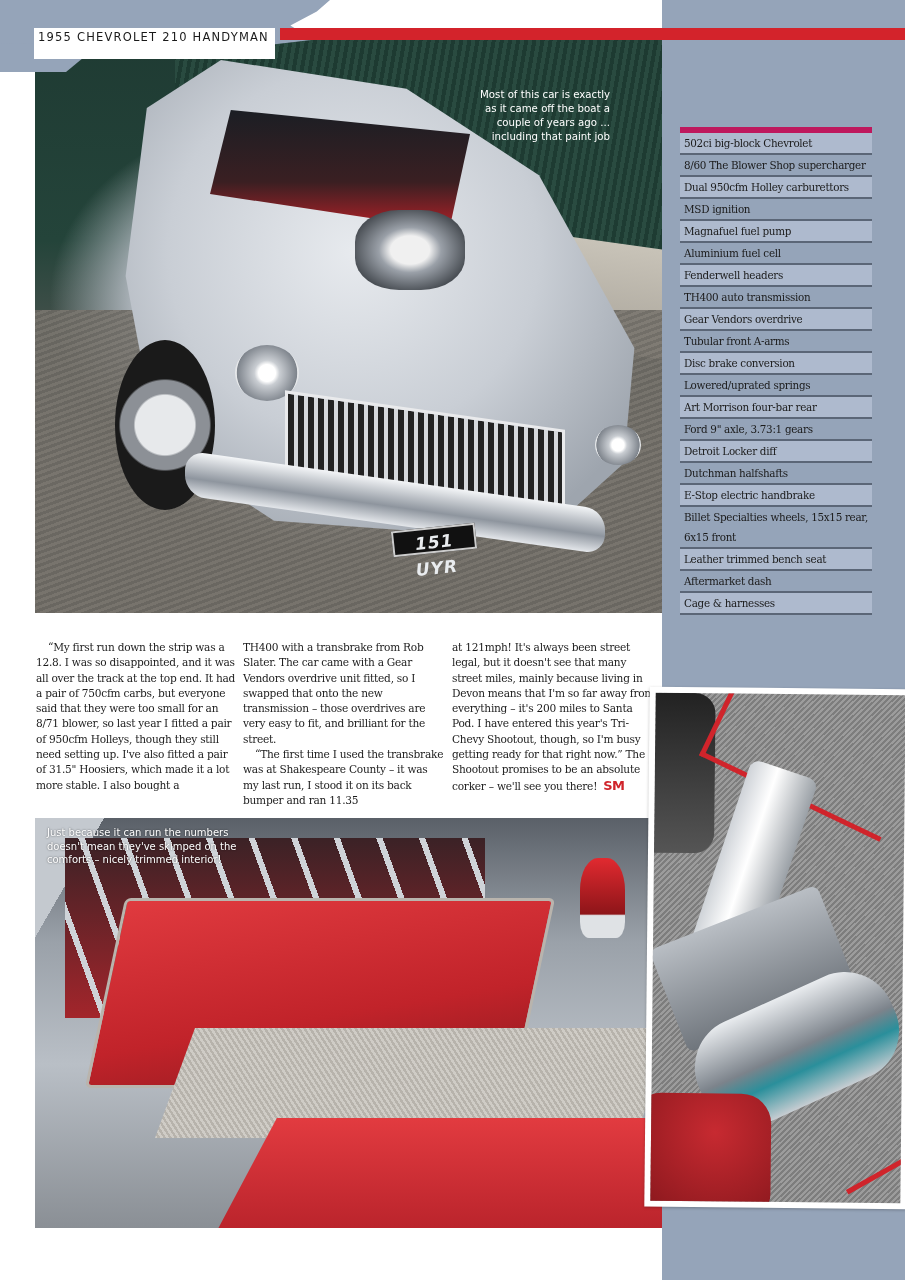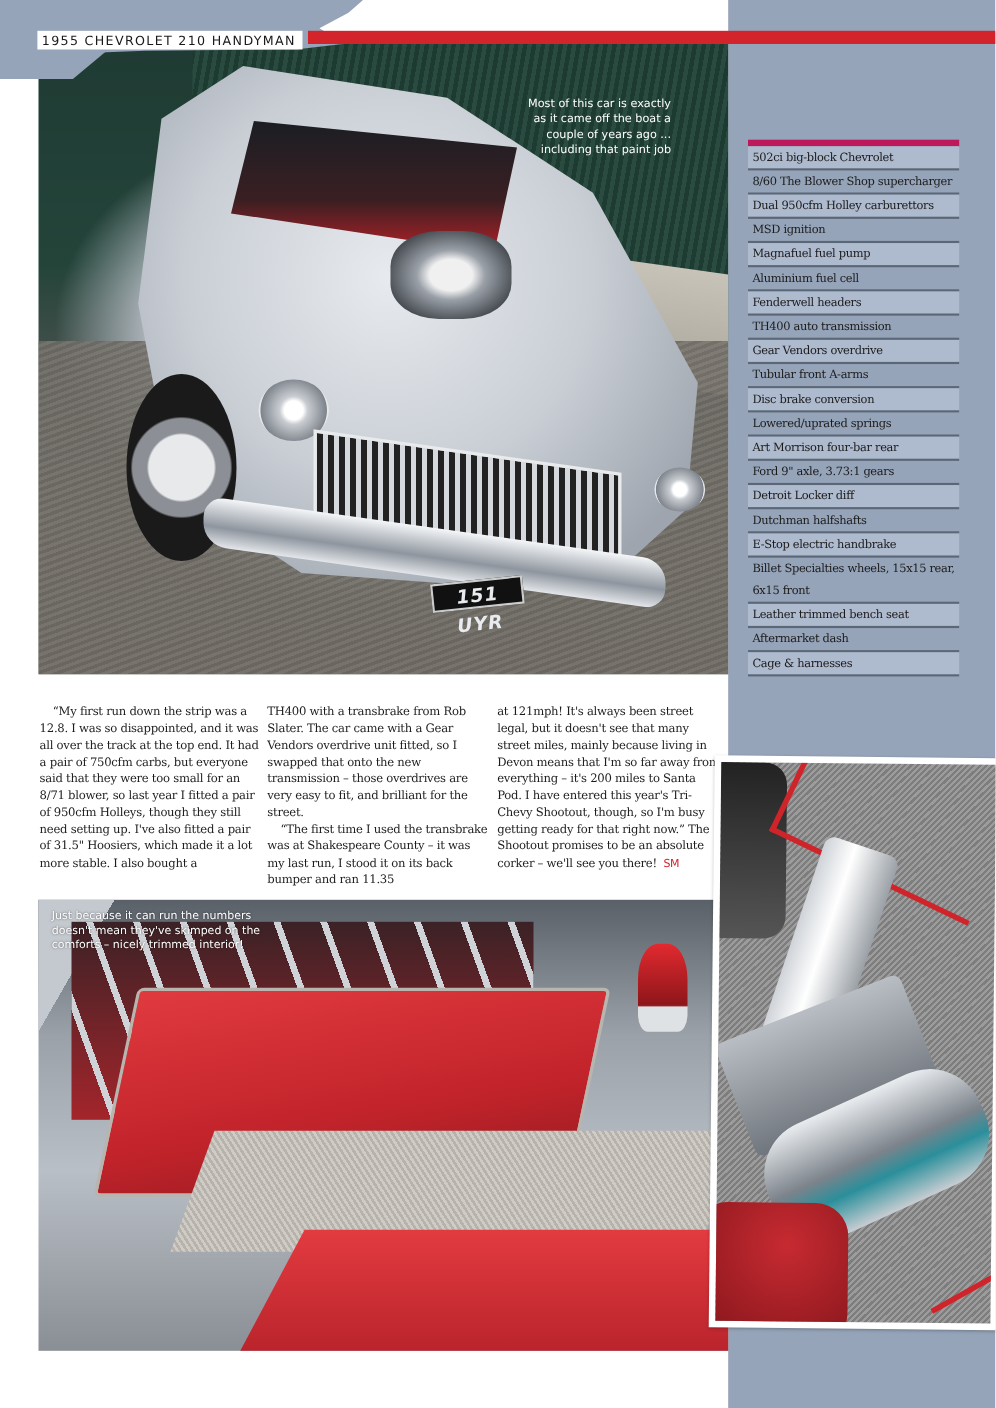--- a/index.html
+++ b/index.html
@@ -8,21 +8,21 @@
 
     
     .sidebar-bg { position: absolute; left: 662px; top: 0; width: 243px; height: 1280px; background: #95a4b9; }
 
     
     .brush { position: absolute; left: 0; top: 0; width: 330px; height: 64px; background: #95a4b9;
       clip-path: polygon(0 0, 100% 0, 96% 18%, 88% 40%, 95% 62%, 82% 70%, 40% 72%, 10% 78%, 4% 100%, 0 100%); }
     .brush2 { position: absolute; left: 0; top: 0; width: 330px; height: 72px; background: #95a4b9;
       clip-path: polygon(0 60%, 30% 62%, 20% 100%, 0 100%); }
     .red-stripe { position: absolute; left: 280px; top: 28px; width: 625px; height: 12px; background: #d3232b; }
-    .section-label { position: absolute; left: 34px; top: 28px; height: 17px; background: #ffffff; padding: 1px 6px 0 4px;
+    .section-label { position: absolute; left: 34px; top: 28px; height: 31px; background: #ffffff; padding: 1px 6px 0 4px;
       font-family: "DejaVu Sans", sans-serif; font-size: 11.5px; letter-spacing: 1.2px; color: #1a1a1a; line-height: 16px; white-space: nowrap; }
 
     
     .photo { position: absolute; overflow: hidden; }
     .main-photo { left: 35px; top: 40px; width: 627px; height: 573px;
       background:
         radial-gradient(ellipse 50% 30% at 48% 68%, rgba(230,235,240,0.9) 0%, rgba(200,205,212,0.6) 45%, rgba(0,0,0,0) 70%),
         radial-gradient(ellipse 55% 45% at 42% 45%, #d9dde2 0%, #b9bfc7 45%, rgba(0,0,0,0) 72%),
         linear-gradient(180deg, #1f3b33 0%, #24443a 35%, #4d5450 55%, #6e6b66 75%, #5c5954 100%); }
     .main-photo .shed { position: absolute; left: 140px; top: 0; width: 487px; height: 300px;
@@ -91,21 +91,21 @@
     .spec-item.shade { background: #aebace; }
     .spec-item.two { line-height: 20px; }
 
     
     .col { position: absolute; top: 640px; width: 203px; font-size: 10.6px; line-height: 15.3px; color: #1c1c1c; letter-spacing: -0.25px; }
     .col p { margin: 0; }
     .col p.indent { text-indent: 12px; }
     .col1 { left: 36px; }
     .col2 { left: 243px; }
     .col3 { left: 452px; }
-    .sig { color: #d0242b; font-family: "DejaVu Sans", sans-serif; font-weight: normal; font-size: 10px; margin-left: 6px; letter-spacing: -0.5px; }
+    .sig { color: #d0242b; font-family: "DejaVu Sans", sans-serif; font-weight: bold; font-size: 13px; margin-left: 6px; letter-spacing: -0.5px; }
 
     
     .footer { position: absolute; left: 35px; top: 1324px; font-family: "DejaVu Sans", sans-serif; font-size: 10px; color: #777; white-space: nowrap; }
     .footer .pg { font-weight: bold; font-style: italic; color: #111; font-size: 11px; margin-right: 4px; }
     .footer .url { font-style: italic; }
   </style>
 </head>
 <body>
 
 <div class="sidebar-bg"></div>

